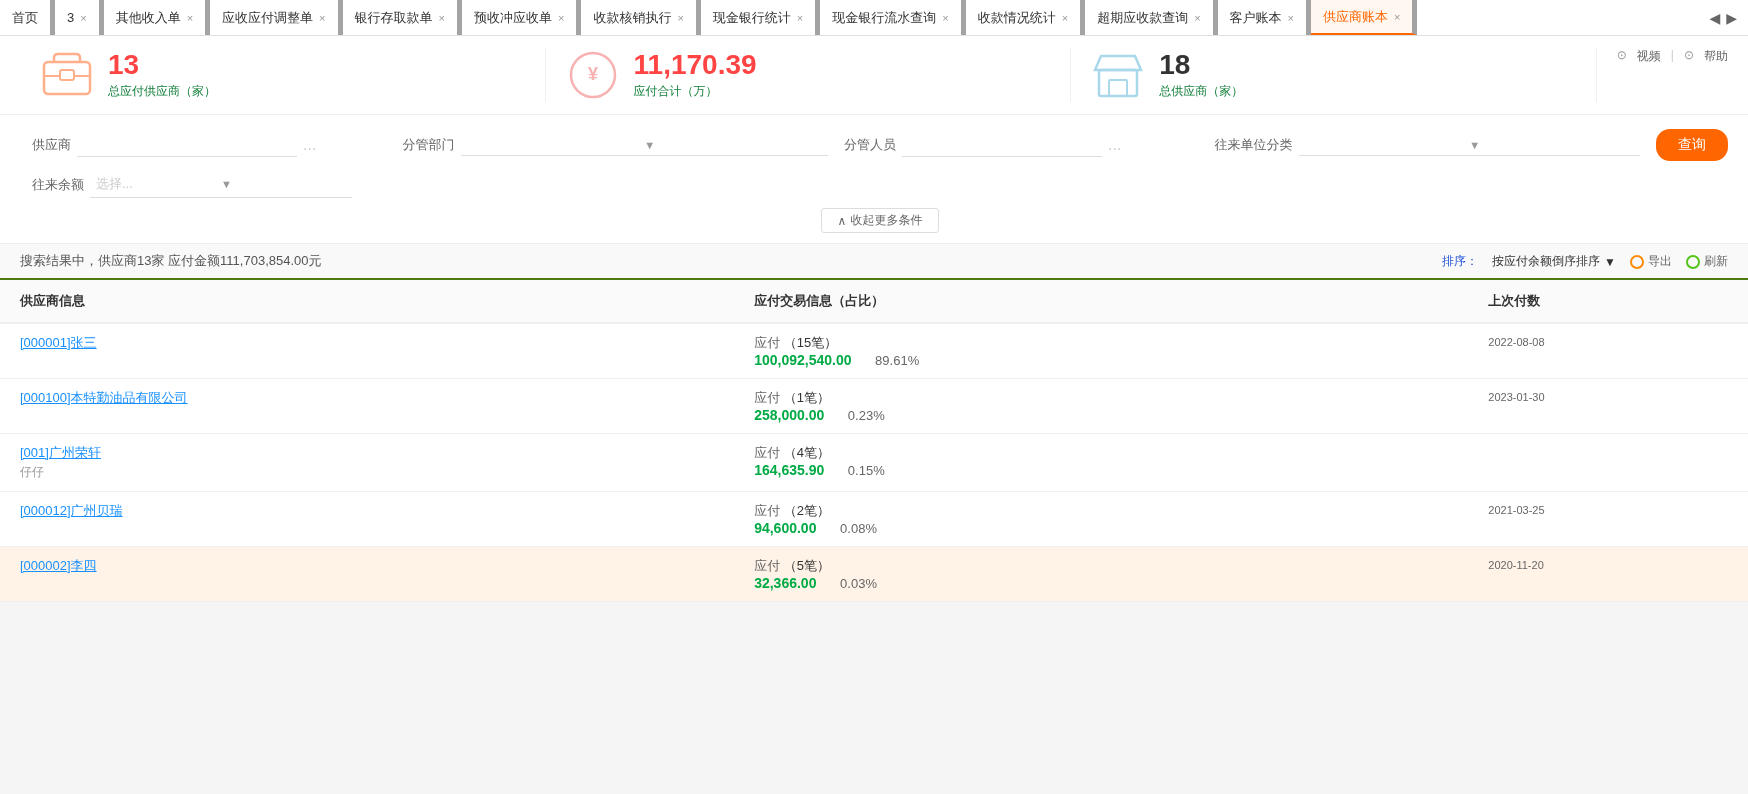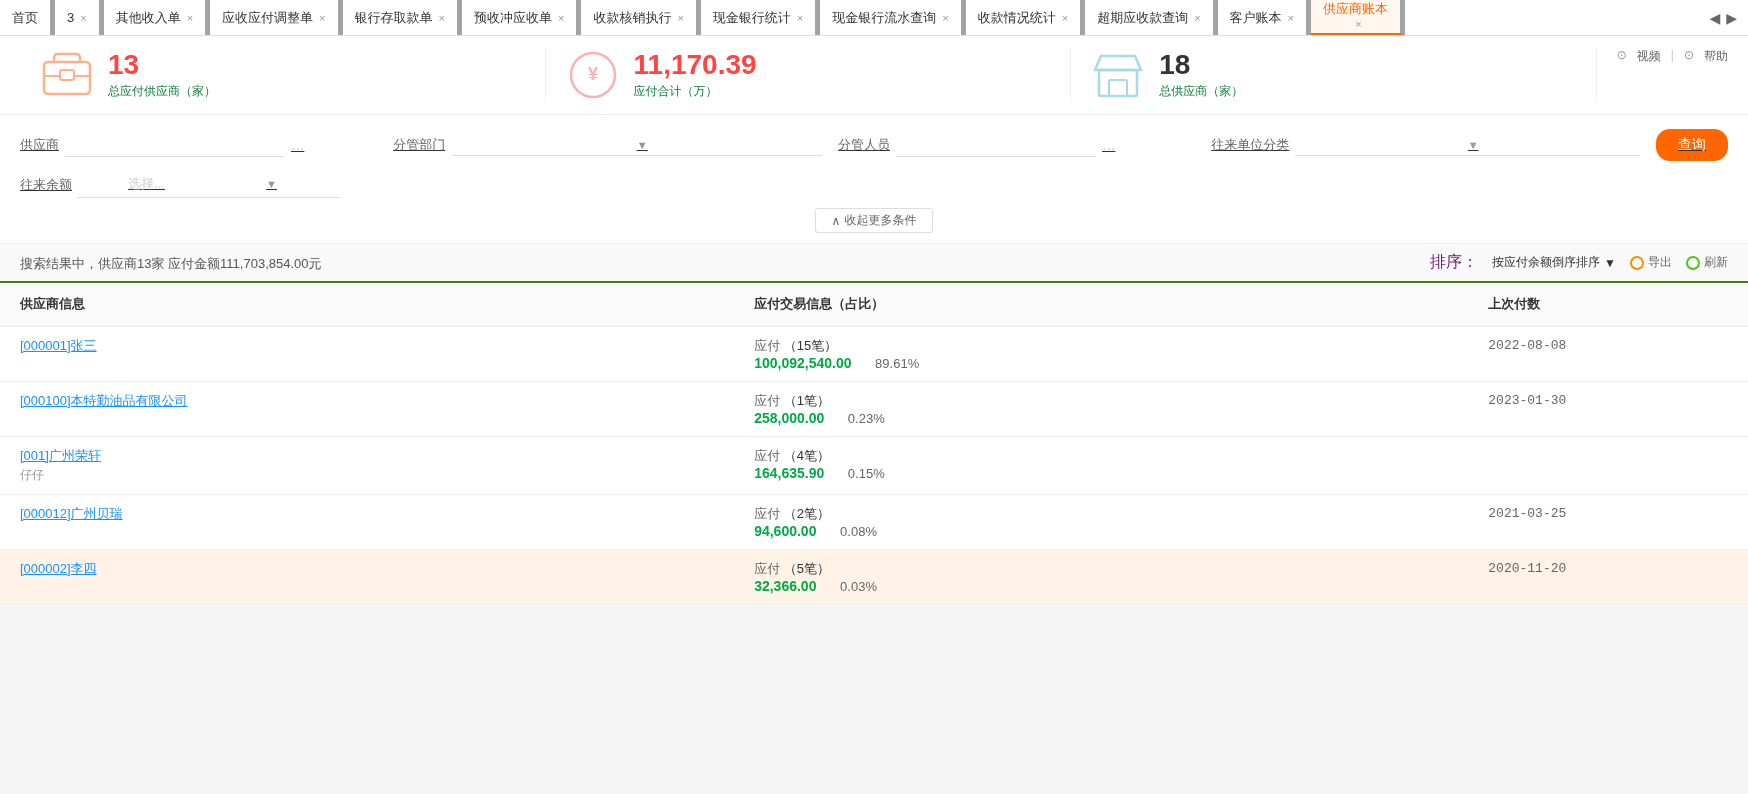--- a/index.html
+++ b/index.html
@@ -8,21 +8,21 @@
     
     .top-nav {
       display: flex; align-items: center; background: #fff; border-bottom: 1px solid #e0e0e0;
       height: 36px; padding: 0 0; overflow: hidden;
     }
     .nav-item {
       display: flex; align-items: center; padding: 0 12px; height: 100%;
       border-right: 5px solid #a3a3a3; cursor: pointer; white-space: nowrap;
       font-size: 13px; color: #333; flex-shrink: 0;
     }
-    .nav-item.active { background: #fff7f0; color: #ff6600; border-bottom: 2px solid #ff6600; flex-direction: column; }
+    .nav-item.active { background: #fff7f0; color: #ff6600; border-bottom: 2px solid #ff6600; }
     .nav-item .close-icon { margin-left: 6px; color: #999; font-size: 11px; }
     .nav-arrows { display: flex; align-items: center; margin-left: auto; padding: 0 8px; }
     .nav-arrow { cursor: pointer; color: #666; font-size: 14px; padding: 0 3px; }
 
     
     .stats-bar {
       display: flex; align-items: center; background: #fff; padding: 12px 20px;
       border-bottom: 1px solid #eee; gap: 0;
     }
     .stat-card {
@@ -39,21 +39,21 @@
     .stat-number { font-size: 28px; font-weight: bold; color: #ff4444; line-height: 1.1; }
     .stat-label { font-size: 12px; color: #15803d; margin-top: 2px; }
     .top-right-links {
       display: flex; gap: 10px; font-size: 12px; color: #666;
       margin-left: auto; padding-left: 20px; white-space: nowrap; align-self: flex-start;
     }
     .top-right-links a { color: #666; text-decoration: none; }
 
     
     .filter-area {
-      background: #fff; padding: 14px 20px 10px 20px; border-bottom: 1px solid #eee; text-decoration: underline;
+      background: #fff; padding: 14px 20px 10px 32px; border-bottom: 1px solid #eee;
     }
     .filter-row { display: flex; align-items: center; gap: 16px; margin-bottom: 10px; flex-wrap: nowrap; }
     .filter-item { display: flex; align-items: center; gap: 6px; flex: 1; }
     .filter-label { font-size: 13px; color: #666; white-space: nowrap; flex-shrink: 0; }
     .filter-input {
       flex: 1; border: none; border-bottom: 1px solid #ddd; outline: none;
       padding: 4px 6px; font-size: 13px; color: #333; background: transparent;
     }
     .filter-input-dots { color: #ccc; font-size: 16px; }
     .filter-select {
@@ -75,21 +75,21 @@
       display: inline-flex; align-items: center; gap: 4px;
     }
 
     
     .result-bar {
       display: flex; align-items: flex-end; justify-content: space-between;
       background: #f9f9f9; padding: 8px 20px; border-bottom: 2px solid #4d7c0f;
       font-size: 13px; color: #555;
     }
     .result-actions { display: flex; align-items: center; gap: 14px; }
-    .sort-label { color: #701a75; font-size: 16px; }
+    .sort-label { color: #1d4ed8; font-size: 12px; }
     .sort-select {
       display: inline-flex; align-items: center; gap: 4px;
       color: #333; font-size: 12px; cursor: pointer;
     }
     .action-btn {
       display: inline-flex; align-items: center; gap: 4px;
       font-size: 12px; color: #666; cursor: pointer; background: none; border: none;
     }
     .action-btn .icon-circle { width: 14px; height: 14px; border-radius: 50%; border: 2px solid #ff8c00; display: inline-block; }
     .action-btn .icon-circle.green { border-color: #52c41a; }
@@ -104,21 +104,21 @@
     }
     .data-table tbody tr { border-bottom: 1px solid #f0f0f0; }
     .data-table tbody tr.highlighted { background: #fff3e8; }
     .data-table td { padding: 10px 20px; vertical-align: top; font-size: 13px; }
     .supplier-link { color: #1890ff; text-decoration: underline; cursor: pointer; font-size: 13px; margin-top: 20px; }
     .supplier-sub { color: #999; font-size: 12px; margin-top: 2px; }
     .amount-green { color: #00aa44; font-size: 14px; font-weight: 700; }
     .percent { color: #666; font-size: 13px; margin-left: 20px; }
     .tx-label { color: #666; font-size: 13px; }
     .tx-count { color: #333; font-size: 13px; }
-    .date-text { color: #666; font-size: 13px; font-family: Liberation Mono, monospace; }
+    .date-text { color: #666; font-size: 11px; }
 
     .main-content { position: relative; }
 
     
     svg { display: block; }
   </style>
 </head>
 <body>
 
 <div class="top-nav">
@@ -264,21 +264,21 @@
         <span class="arrow">▼</span>
       </div>
     </div>
 
     <button class="query-btn">查询</button>
   </div>
   <div class="filter-row" style="max-width:320px;">
 
     <div class="filter-item">
       <span class="filter-label">往来余额</span>
-      <div class="filter-select" style="min-width:160px;text-align:center;">
+      <div class="filter-select" style="min-width:160px;">
         <span style="color:#ccc;">选择...</span>
         <span class="arrow">▼</span>
       </div>
     </div>
   </div>
   <div class="collapse-bar">
     <button class="collapse-btn">
       <span>∧</span>
       <span>收起更多条件</span>
     </button>

